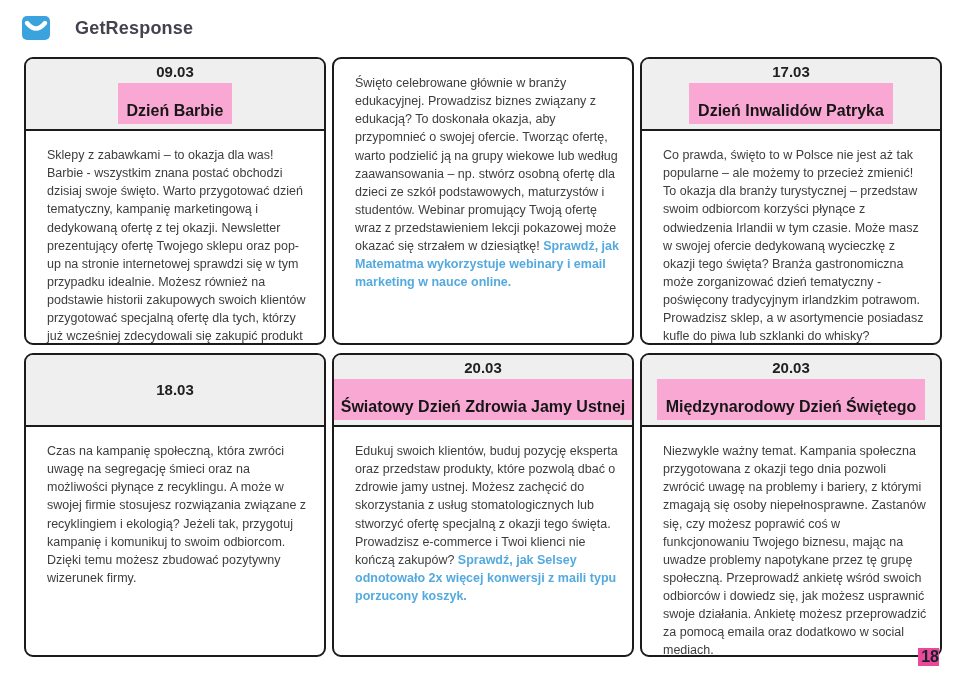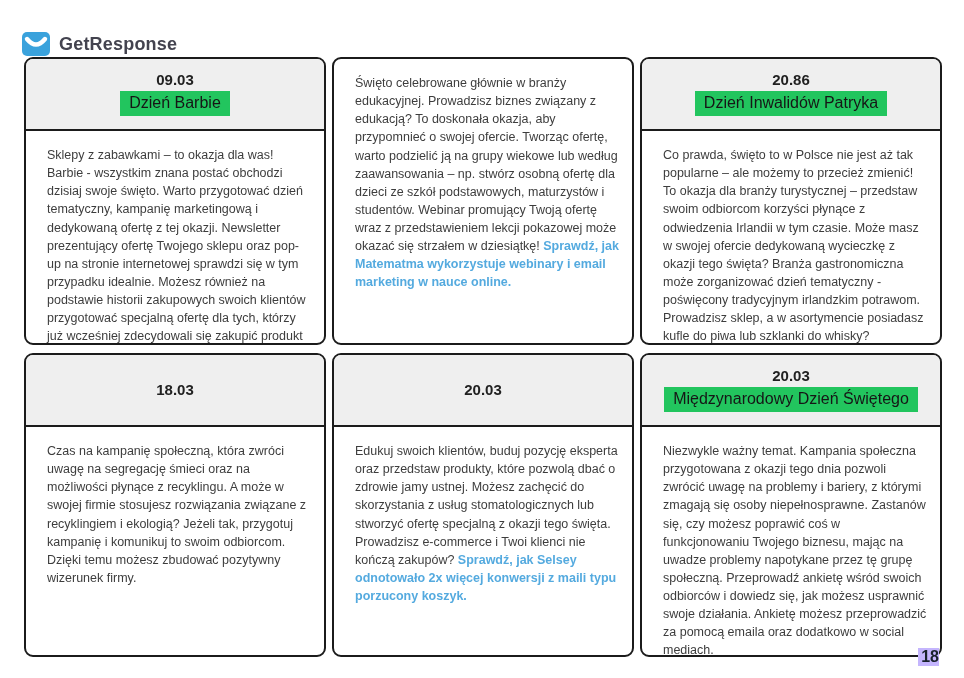--- a/index.html
+++ b/index.html
@@ -7,22 +7,22 @@
   body {
     position: relative;
     background: #ffffff;
     font-family: "Liberation Sans", "DejaVu Sans", sans-serif;
     overflow: hidden;
   }
 
   
   .logo {
     position: absolute;
-    top: 32px; left: 22px;
-    display: flex; align-items: center; gap: 9px;
+    top: 16px; left: 22px;
+    display: flex; align-items: center; gap: 25px;
   }
   .logo-icon { width: 28px; height: 24px; display: block; }
   .logo-text {
     font-size: 18px; font-weight: 700; color: #43434f; letter-spacing: 0.2px;
   }
 
   
   .grid {
     position: absolute;
     left: 24px; top: 57px;
@@ -51,45 +51,45 @@
     align-items: center;
     justify-content: center;
     gap: 3px;
     padding: 2px 4px;
   }
   .card-date {
     font-size: 15px; font-weight: 700; color: #212121; line-height: 1.1;
   }
   .card-title {
     display: inline-block;
-    background: #22c55e;
+    background: #f9a8d4;
     color: #161616;
-    font-size: 16px; font-weight: 400;
+    font-size: 16px; font-weight: 700;
     line-height: 1.25;
-    padding: 2px 9px 3px;
+    padding: 18px 9px 3px;
     white-space: nowrap;
   }
   .card-body {
     padding: 15px 13px 0 21px;
     font-size: 12.5px;
     line-height: 1.45;
     color: #3d3d3d;
   }
   .inline-link {
     color: #54aadf;
     font-weight: 700;
     cursor: pointer;
   }
 
   
   .page-number {
     position: absolute;
     right: 25px; bottom: 12px;
     font-size: 16px; font-weight: 700; color: #18222c;
-    background: #c4b5fd;
+    background: #ec4899;
     padding-left: 3px;
     margin-left: 16px;
   }
 </style>
 </head>
 <body>
 
 <div class="logo">
   <span>
     <svg class="logo-icon" viewBox="0 0 28 24" xmlns="http://www.w3.org/2000/svg">
@@ -109,36 +109,37 @@
     </div>
     <p class="card-body"><span>Sklepy z zabawkami – to okazja dla was! Barbie - wszystkim znana postać obchodzi dzisiaj swoje święto. Warto przygotować dzień tematyczny, kampanię marketingową i dedykowaną ofertę z tej okazji. Newsletter prezentujący ofertę Twojego sklepu oraz pop-up na stronie internetowej sprawdzi się w tym przypadku idealnie. Możesz również na podstawie historii zakupowych swoich klientów przygotować specjalną ofertę dla tych, którzy już wcześniej zdecydowali się zakupić produkt z motywem Barbie.</span><span class="inline-link"></span></p>
   </div>
 
   <div class="card">
     <p class="card-body"><span>Święto celebrowane głównie w branży edukacyjnej. Prowadzisz biznes związany z edukacją? To doskonała okazja, aby przypomnieć o swojej ofercie. Tworząc ofertę, warto podzielić ją na grupy wiekowe lub według zaawansowania – np. stwórz osobną ofertę dla dzieci ze szkół podstawowych, maturzystów i studentów. Webinar promujący Twoją ofertę wraz z przedstawieniem lekcji pokazowej może okazać się strzałem w dziesiątkę! </span><span class="inline-link">Sprawdź, jak Matematma wykorzystuje webinary i email marketing w nauce online.</span></p>
   </div>
 
   <div class="card">
     <div class="card-header">
-      <div class="card-date">20.86</div>
+      <div class="card-date">17.03</div>
       <div class="card-title">Dzień Inwalidów Patryka</div>
     </div>
     <p class="card-body"><span>Co prawda, święto to w Polsce nie jest aż tak popularne – ale możemy to przecież zmienić! To okazja dla branży turystycznej – przedstaw swoim odbiorcom korzyści płynące z odwiedzenia Irlandii w tym czasie. Może masz w swojej ofercie dedykowaną wycieczkę z okazji tego święta? Branża gastronomiczna może zorganizować dzień tematyczny - poświęcony tradycyjnym irlandzkim potrawom. Prowadzisz sklep, a w asortymencie posiadasz kufle do piwa lub szklanki do whisky? Doskonale! Przygotuj dedykowaną ofertę. A może prowadzisz e-commerce z alkoholami? Stwórz kampanię z dedykowaną ofertą z okazji tego dnia i świętuj razem ze swoimi klientami!</span><span class="inline-link"></span></p>
   </div>
 
   <div class="card">
     <div class="card-header">
       <div class="card-date">18.03</div>
     </div>
     <p class="card-body"><span>Czas na kampanię społeczną, która zwróci uwagę na segregację śmieci oraz na możliwości płynące z recyklingu. A może w swojej firmie stosujesz rozwiązania związane z recyklingiem i ekologią? Jeżeli tak, przygotuj kampanię i komunikuj to swoim odbiorcom. Dzięki temu możesz zbudować pozytywny wizerunek firmy.</span><span class="inline-link"></span></p>
   </div>
 
   <div class="card">
     <div class="card-header">
       <div class="card-date">20.03</div>
+      <div class="card-title">Światowy Dzień Zdrowia Jamy Ustnej</div>
     </div>
     <p class="card-body"><span>Edukuj swoich klientów, buduj pozycję eksperta oraz przedstaw produkty, które pozwolą dbać o zdrowie jamy ustnej. Możesz zachęcić do skorzystania z usług stomatologicznych lub stworzyć ofertę specjalną z okazji tego święta. Prowadzisz e-commerce i Twoi klienci nie kończą zakupów? </span><span class="inline-link">Sprawdź, jak Selsey odnotowało 2x więcej konwersji z maili typu porzucony koszyk.</span></p>
   </div>
 
   <div class="card">
     <div class="card-header">
       <div class="card-date">20.03</div>
       <div class="card-title">Międzynarodowy Dzień Świętego</div>
     </div>
     <p class="card-body"><span>Niezwykle ważny temat. Kampania społeczna przygotowana z okazji tego dnia pozwoli zwrócić uwagę na problemy i bariery, z którymi zmagają się osoby niepełnosprawne. Zastanów się, czy możesz poprawić coś w funkcjonowaniu Twojego biznesu, mając na uwadze problemy napotykane przez tę grupę społeczną. Przeprowadź ankietę wśród swoich odbiorców i dowiedz się, jak możesz usprawnić swoje działania. Ankietę możesz przeprowadzić za pomocą emaila oraz dodatkowo w social mediach.</span><span class="inline-link"></span></p>

